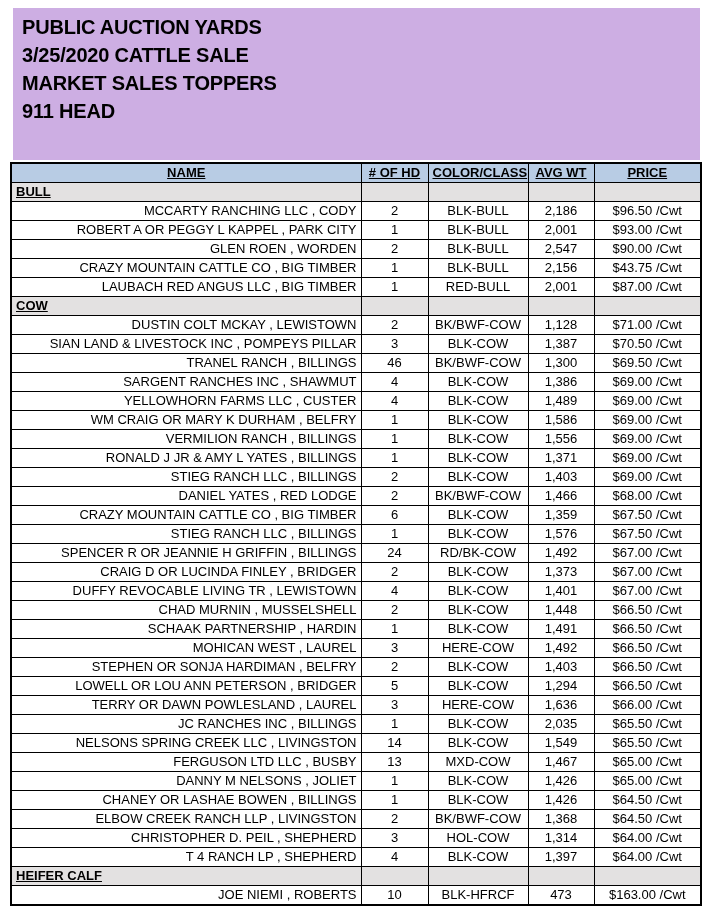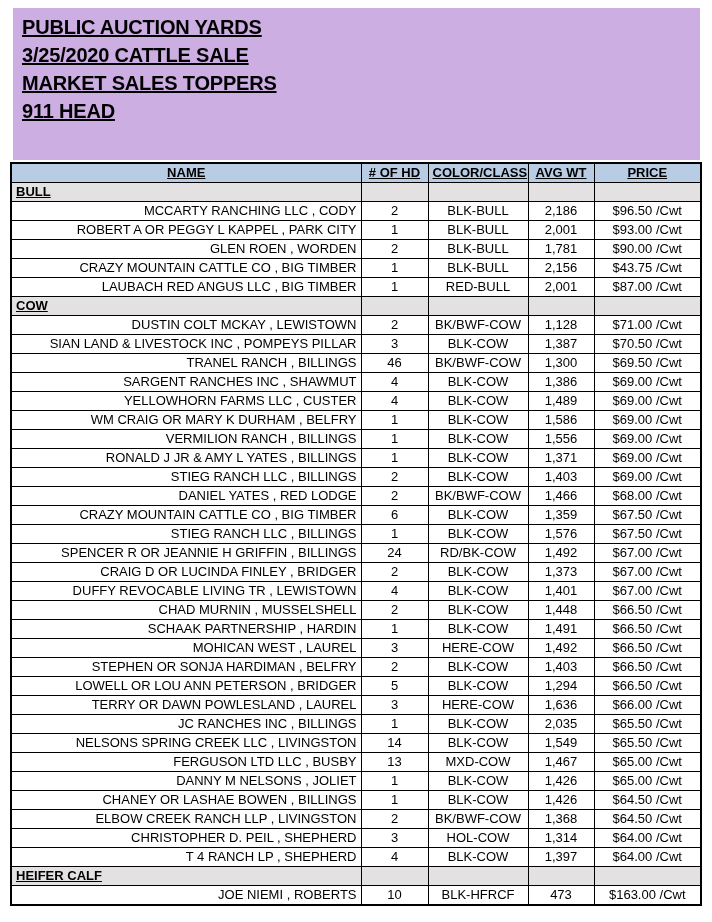--- a/index.html
+++ b/index.html
@@ -12,21 +12,20 @@
   }
   .page { position: relative; width: 712px; height: 922px; overflow: hidden; }
 
   
   .banner {
     position: absolute;
     left: 13px; top: 8px;
     width: 687px; height: 152px;
     background: var(--banner-bg, #CDAEE3);
     padding: 5px 8px 0 9px;
-    text-decoration: underline;
   }
   .banner .title-line {
     font-weight: bold;
     font-size: 20px;
     line-height: 28px;
     letter-spacing: -0.2px;
     white-space: nowrap;
   }
 
   
@@ -113,21 +112,21 @@
           <td class="name-cell">ROBERT A OR PEGGY L KAPPEL , PARK CITY</td>
           <td class="hd-cell">1</td>
           <td class="cc-cell">BLK-BULL</td>
           <td class="wt-cell">2,001</td>
           <td class="price-cell">$93.00 /Cwt</td>
         </tr>
         <tr>
           <td class="name-cell">GLEN ROEN , WORDEN</td>
           <td class="hd-cell">2</td>
           <td class="cc-cell">BLK-BULL</td>
-          <td class="wt-cell">1,781</td>
+          <td class="wt-cell">2,547</td>
           <td class="price-cell">$90.00 /Cwt</td>
         </tr>
         <tr>
           <td class="name-cell">CRAZY MOUNTAIN CATTLE CO , BIG TIMBER</td>
           <td class="hd-cell">1</td>
           <td class="cc-cell">BLK-BULL</td>
           <td class="wt-cell">2,156</td>
           <td class="price-cell">$43.75 /Cwt</td>
         </tr>
         <tr>

